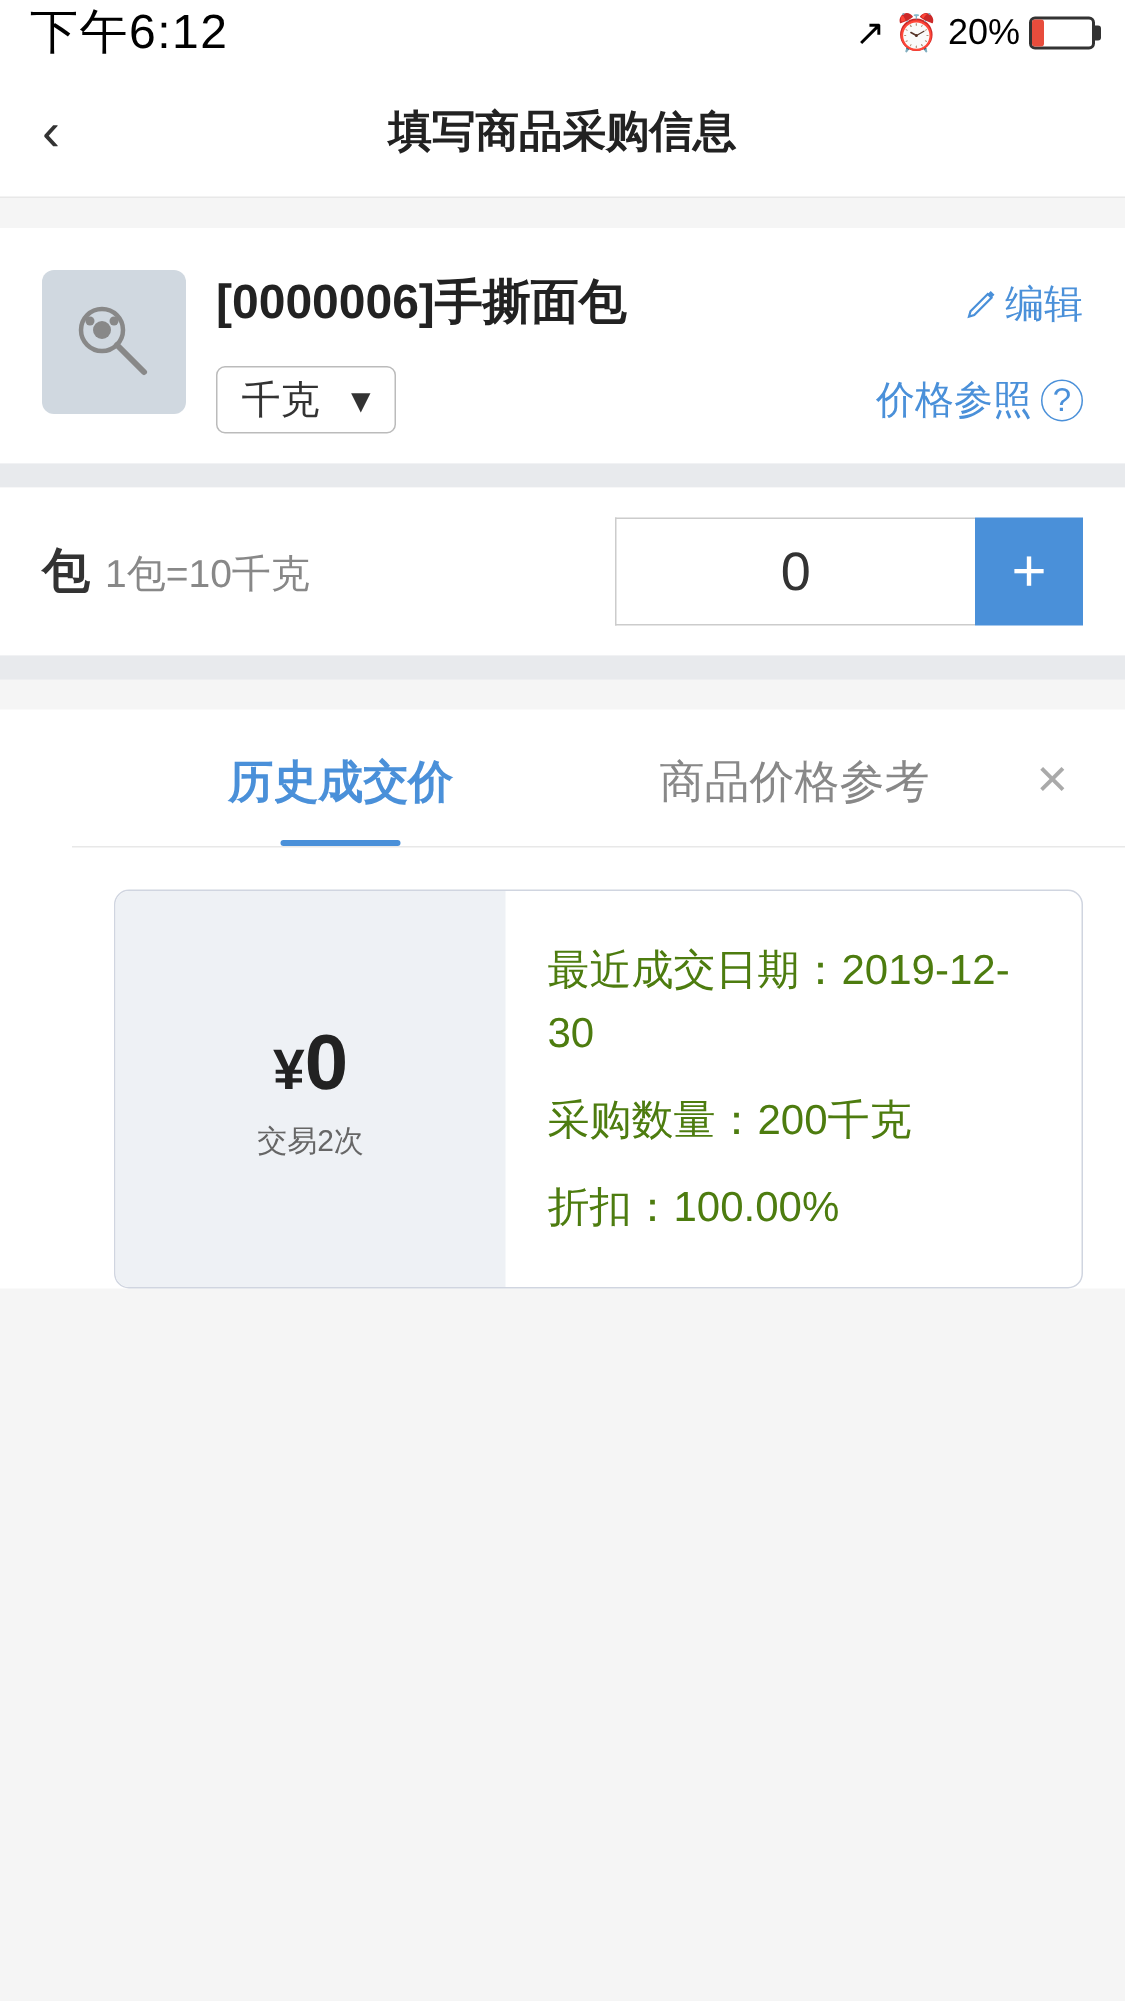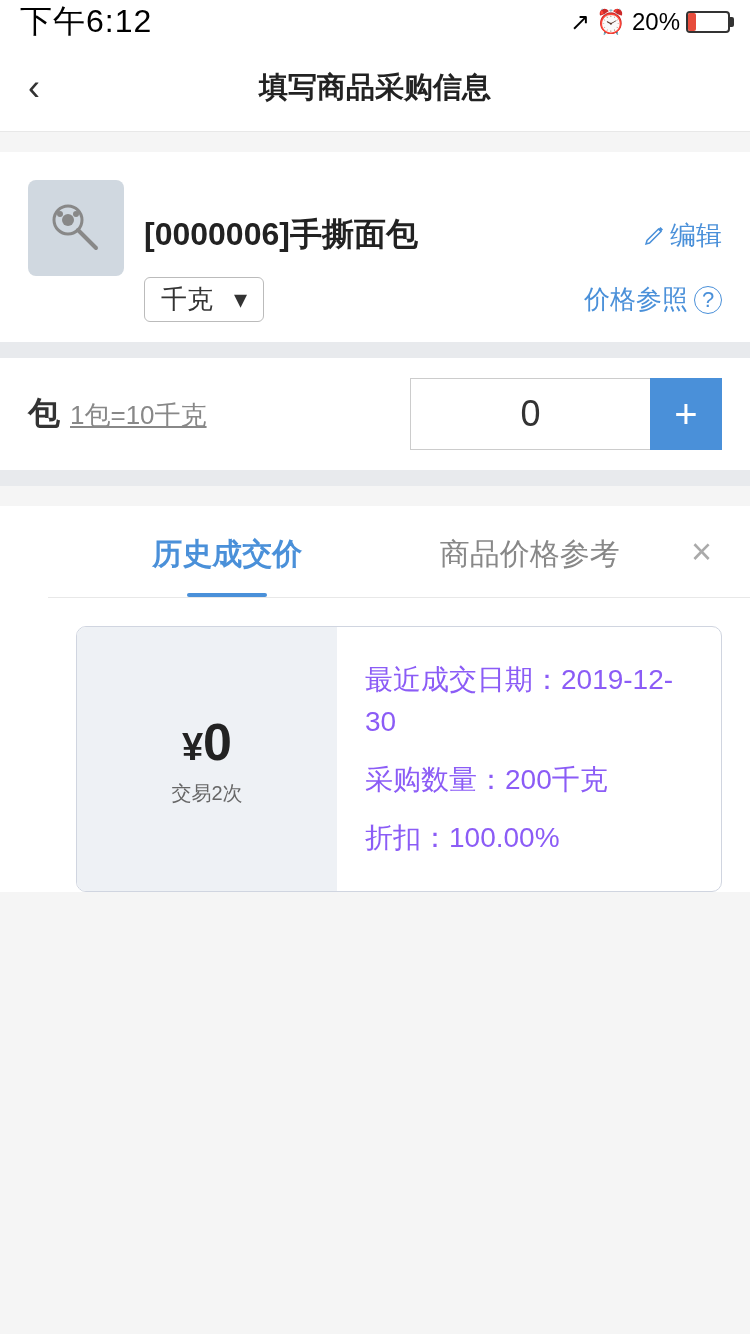--- a/index.html
+++ b/index.html
@@ -116,21 +116,20 @@
     .product-info {
       flex: 1;
       display: flex;
       flex-direction: column;
       gap: 20px;
     }
     .product-name-row {
       display: flex;
       align-items: center;
       justify-content: space-between;
-      margin-top: 33px;
     }
     .product-name {
       font-size: 32px;
       font-weight: 600;
       color: #222;
     }
     .edit-btn {
       font-size: 26px;
       color: #4a90d9;
       display: flex;
@@ -187,21 +186,20 @@
       gap: 10px;
     }
     .unit-big {
       font-size: 32px;
       font-weight: 600;
       color: #333;
     }
     .unit-sub {
       font-size: 26px;
       color: #888;
-      text-decoration: underline;
     }
     .qty-controls {
       display: flex;
       align-items: center;
       gap: 0;
     }
     .qty-input {
       width: 240px;
       height: 72px;
       border: 1px solid #ccc;
@@ -310,21 +308,21 @@
       display: flex;
       flex-direction: column;
       gap: 16px;
     }
     .transaction-detail {
       font-size: 28px;
       color: #333;
       line-height: 1.5;
     }
     .transaction-detail span {
-      color: #8b5cf6;
+      color: #4d7c0f;
       margin-top: 44px;
     }
 
     
     .main-content {
       background: #f5f5f5;
       min-height: 700px;
     }
   </style>
 </head>

